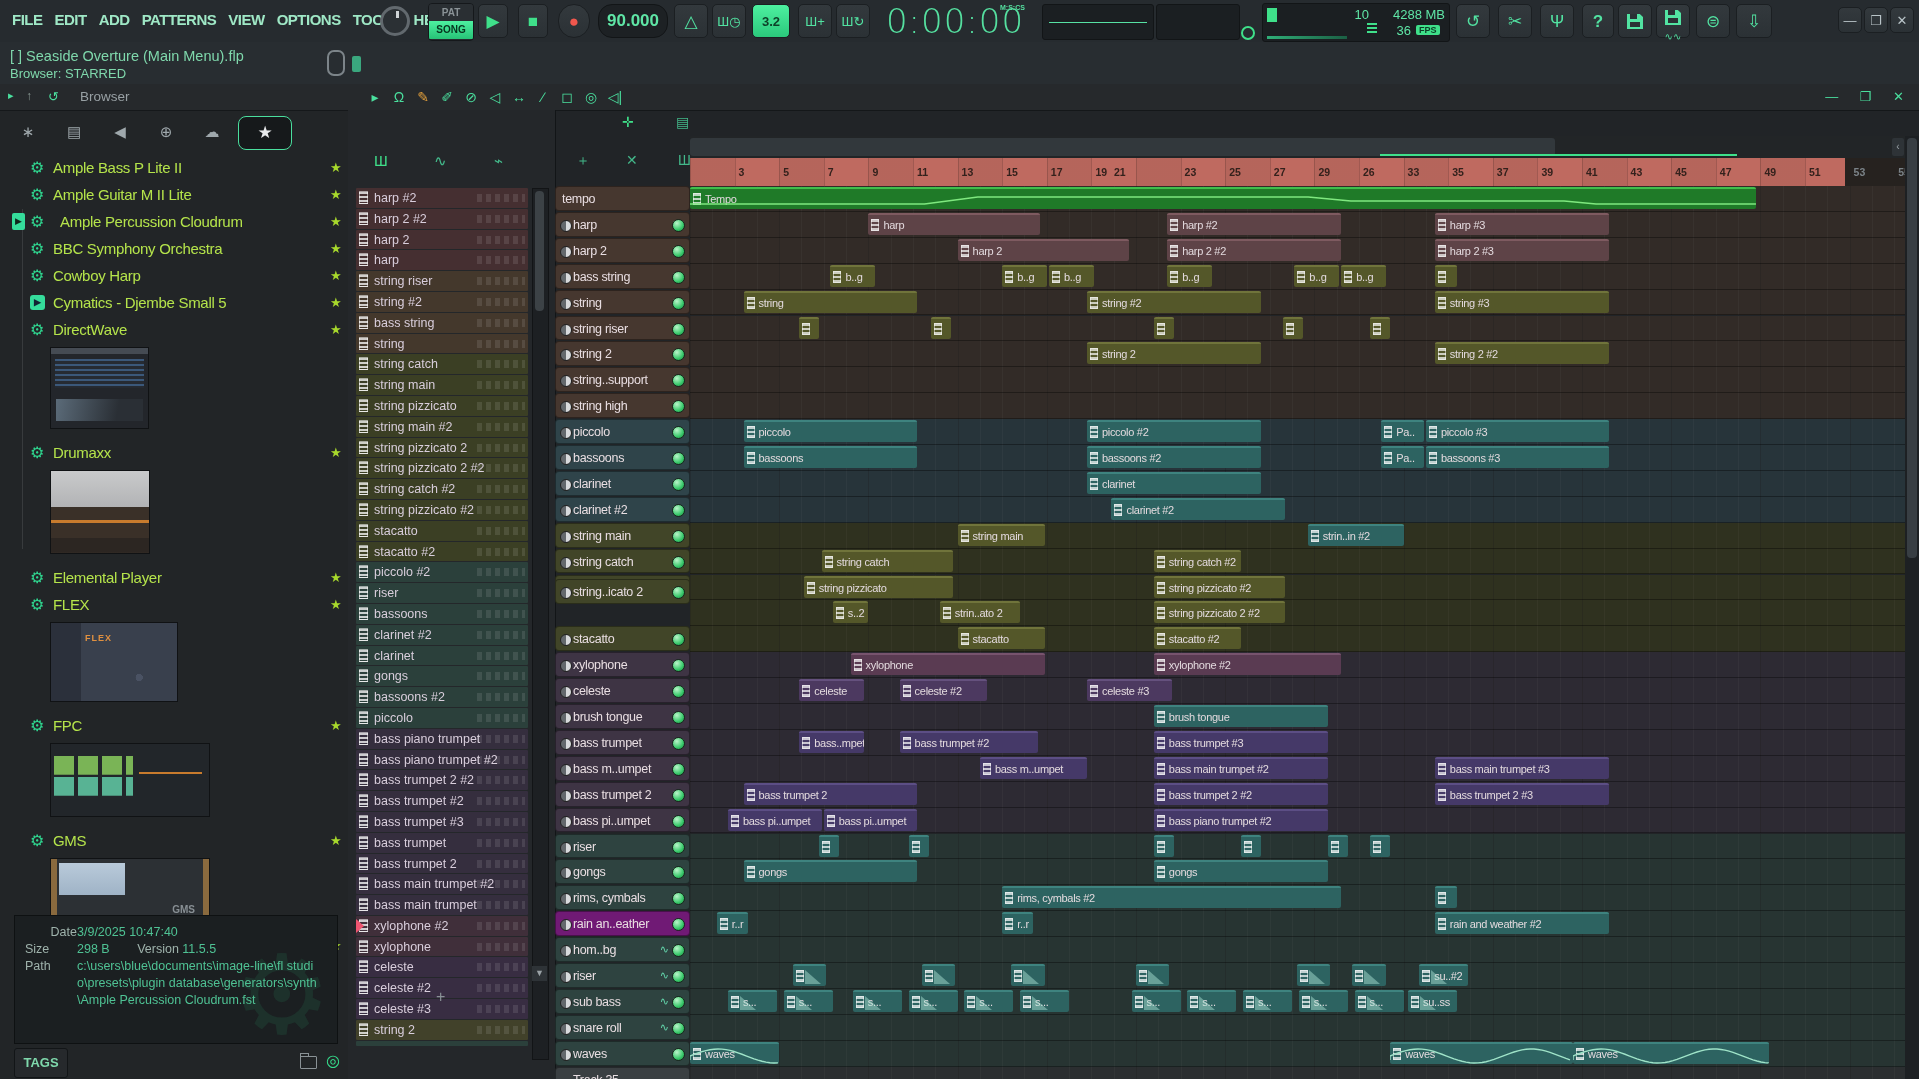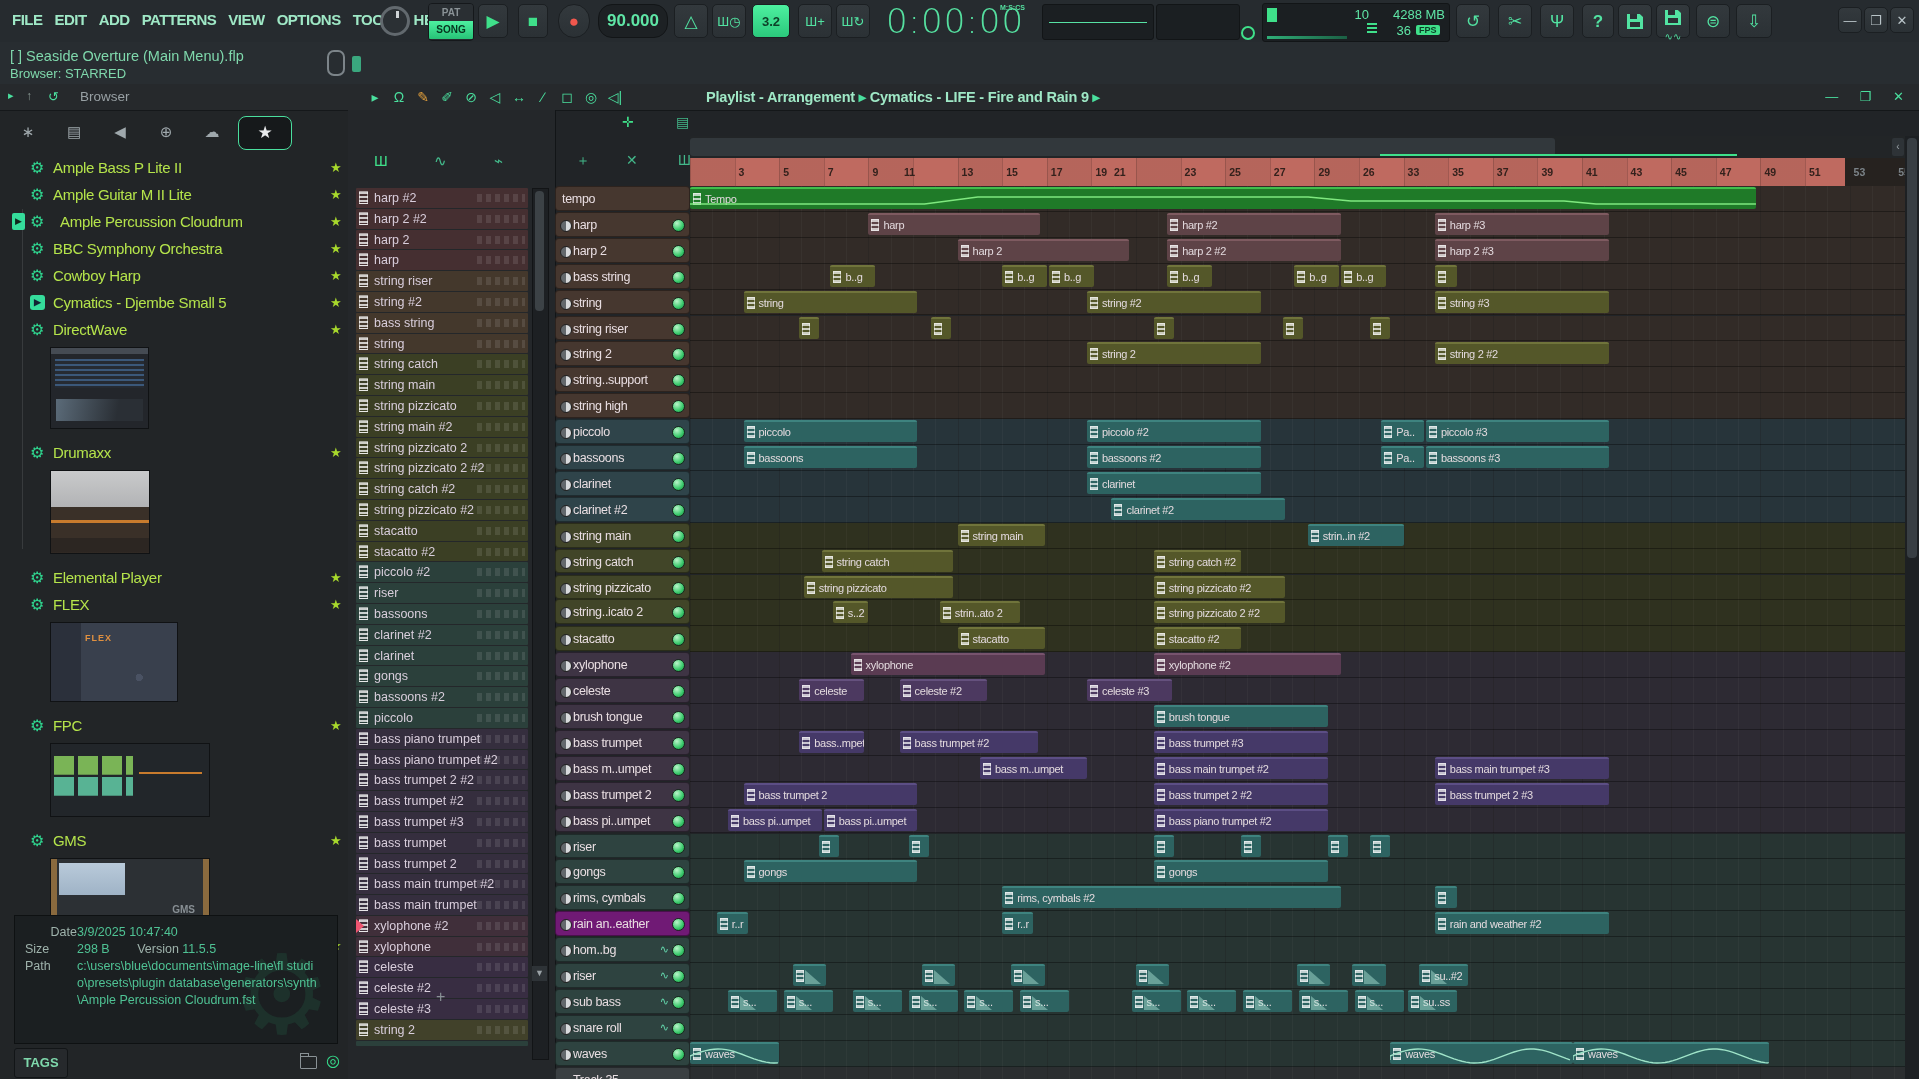--- a/index.html
+++ b/index.html
@@ -339,26 +339,20 @@
         <div class="plic" style="left: 64px; color: rgb(232, 163, 60);">✎</div>
         <div class="plic" style="left: 88px;">✐</div>
         <div class="plic" style="left: 112px;">⊘</div>
         <div class="plic" style="left: 136px;">◁</div>
         <div class="plic" style="left: 160px;">↔</div>
         <div class="plic" style="left: 184px;">∕</div>
         <div class="plic" style="left: 208px;">◻</div>
         <div class="plic" style="left: 232px;">◎</div>
         <div class="plic" style="left: 256px;">◁|</div>
       </div>
-    <div id="pl-title">
-      <span>Playlist - Arrangement</span>
-      <span style="color:#4adf9e;"> ▸ </span>
-      <span>Cymatics - LIFE - Fire and Rain 9</span>
-      <span style="color:#4adf9e;"> ▸</span>
-    </div>
     <div id="pl-winbtns">— ❐ ✕</div>
   </div>
 
   <div id="picker">
     <div class="pick-ic" style="left:26px;color:#3fe08a;">Ш</div>
     <div class="pick-ic" style="left:86px;">∿</div>
     <div class="pick-ic" style="left:146px;">⌁</div>
     <div id="pattern-list">
         <div class="pitem" style="background: rgb(69, 47, 49);">
           <div class="pi"></div>
@@ -587,21 +581,21 @@
   </div>
   <div class="arrbtn" style="left:1544px;top:54px;">‹</div>
   <div class="arrbtn" style="left:1558px;top:54px;">›</div>
 
   <div id="timeline">
     <div id="tl-red"></div>
   <div class="tnum" style="left: 48.6px;">3</div>
       <div class="tnum" style="left: 93.2px;">5</div>
       <div class="tnum" style="left: 137.8px;">7</div>
       <div class="tnum" style="left: 182.4px;">9</div>
-      <div class="tnum" style="left: 214px;">11</div>
+      <div class="tnum" style="left: 227px;">11</div>
       <div class="tnum" style="left: 271.6px;">13</div>
       <div class="tnum" style="left: 316.2px;">15</div>
       <div class="tnum" style="left: 360.8px;">17</div>
       <div class="tnum" style="left: 405.4px;">19</div>
       <div class="tnum" style="left: 424px;">21</div>
       <div class="tnum" style="left: 494.6px;">23</div>
       <div class="tnum" style="left: 539.2px;">25</div>
       <div class="tnum" style="left: 583.8px;">27</div>
       <div class="tnum" style="left: 628.4px;">29</div>
       <div class="tnum" style="left: 673px;">26</div>
@@ -691,21 +685,21 @@
       <div class="hrow" style="top: 362.6px; background: rgb(65, 69, 40);">
         <div class="mdot"></div>
         <div class="edot"></div>
         <div class="tname">string catch</div>
       </div>
       <div class="hrow" style="top: 388.5px; background: rgb(65, 69, 40);">
         <div class="mdot"></div>
         <div class="edot"></div>
         <div class="tname">string pizzicato</div>
       </div>
-      <div class="hrow" style="top: 393px; background: rgb(65, 69, 40); margin-top: 20px;">
+      <div class="hrow" style="top: 393px; background: rgb(65, 69, 40);">
         <div class="mdot"></div>
         <div class="edot"></div>
         <div class="tname">string..icato 2</div>
       </div>
       <div class="hrow" style="top: 440.3px; background: rgb(65, 69, 40);">
         <div class="mdot"></div>
         <div class="edot"></div>
         <div class="tname">stacatto</div>
       </div>
       <div class="hrow" style="top: 466.2px; background: rgb(62, 52, 68);">

